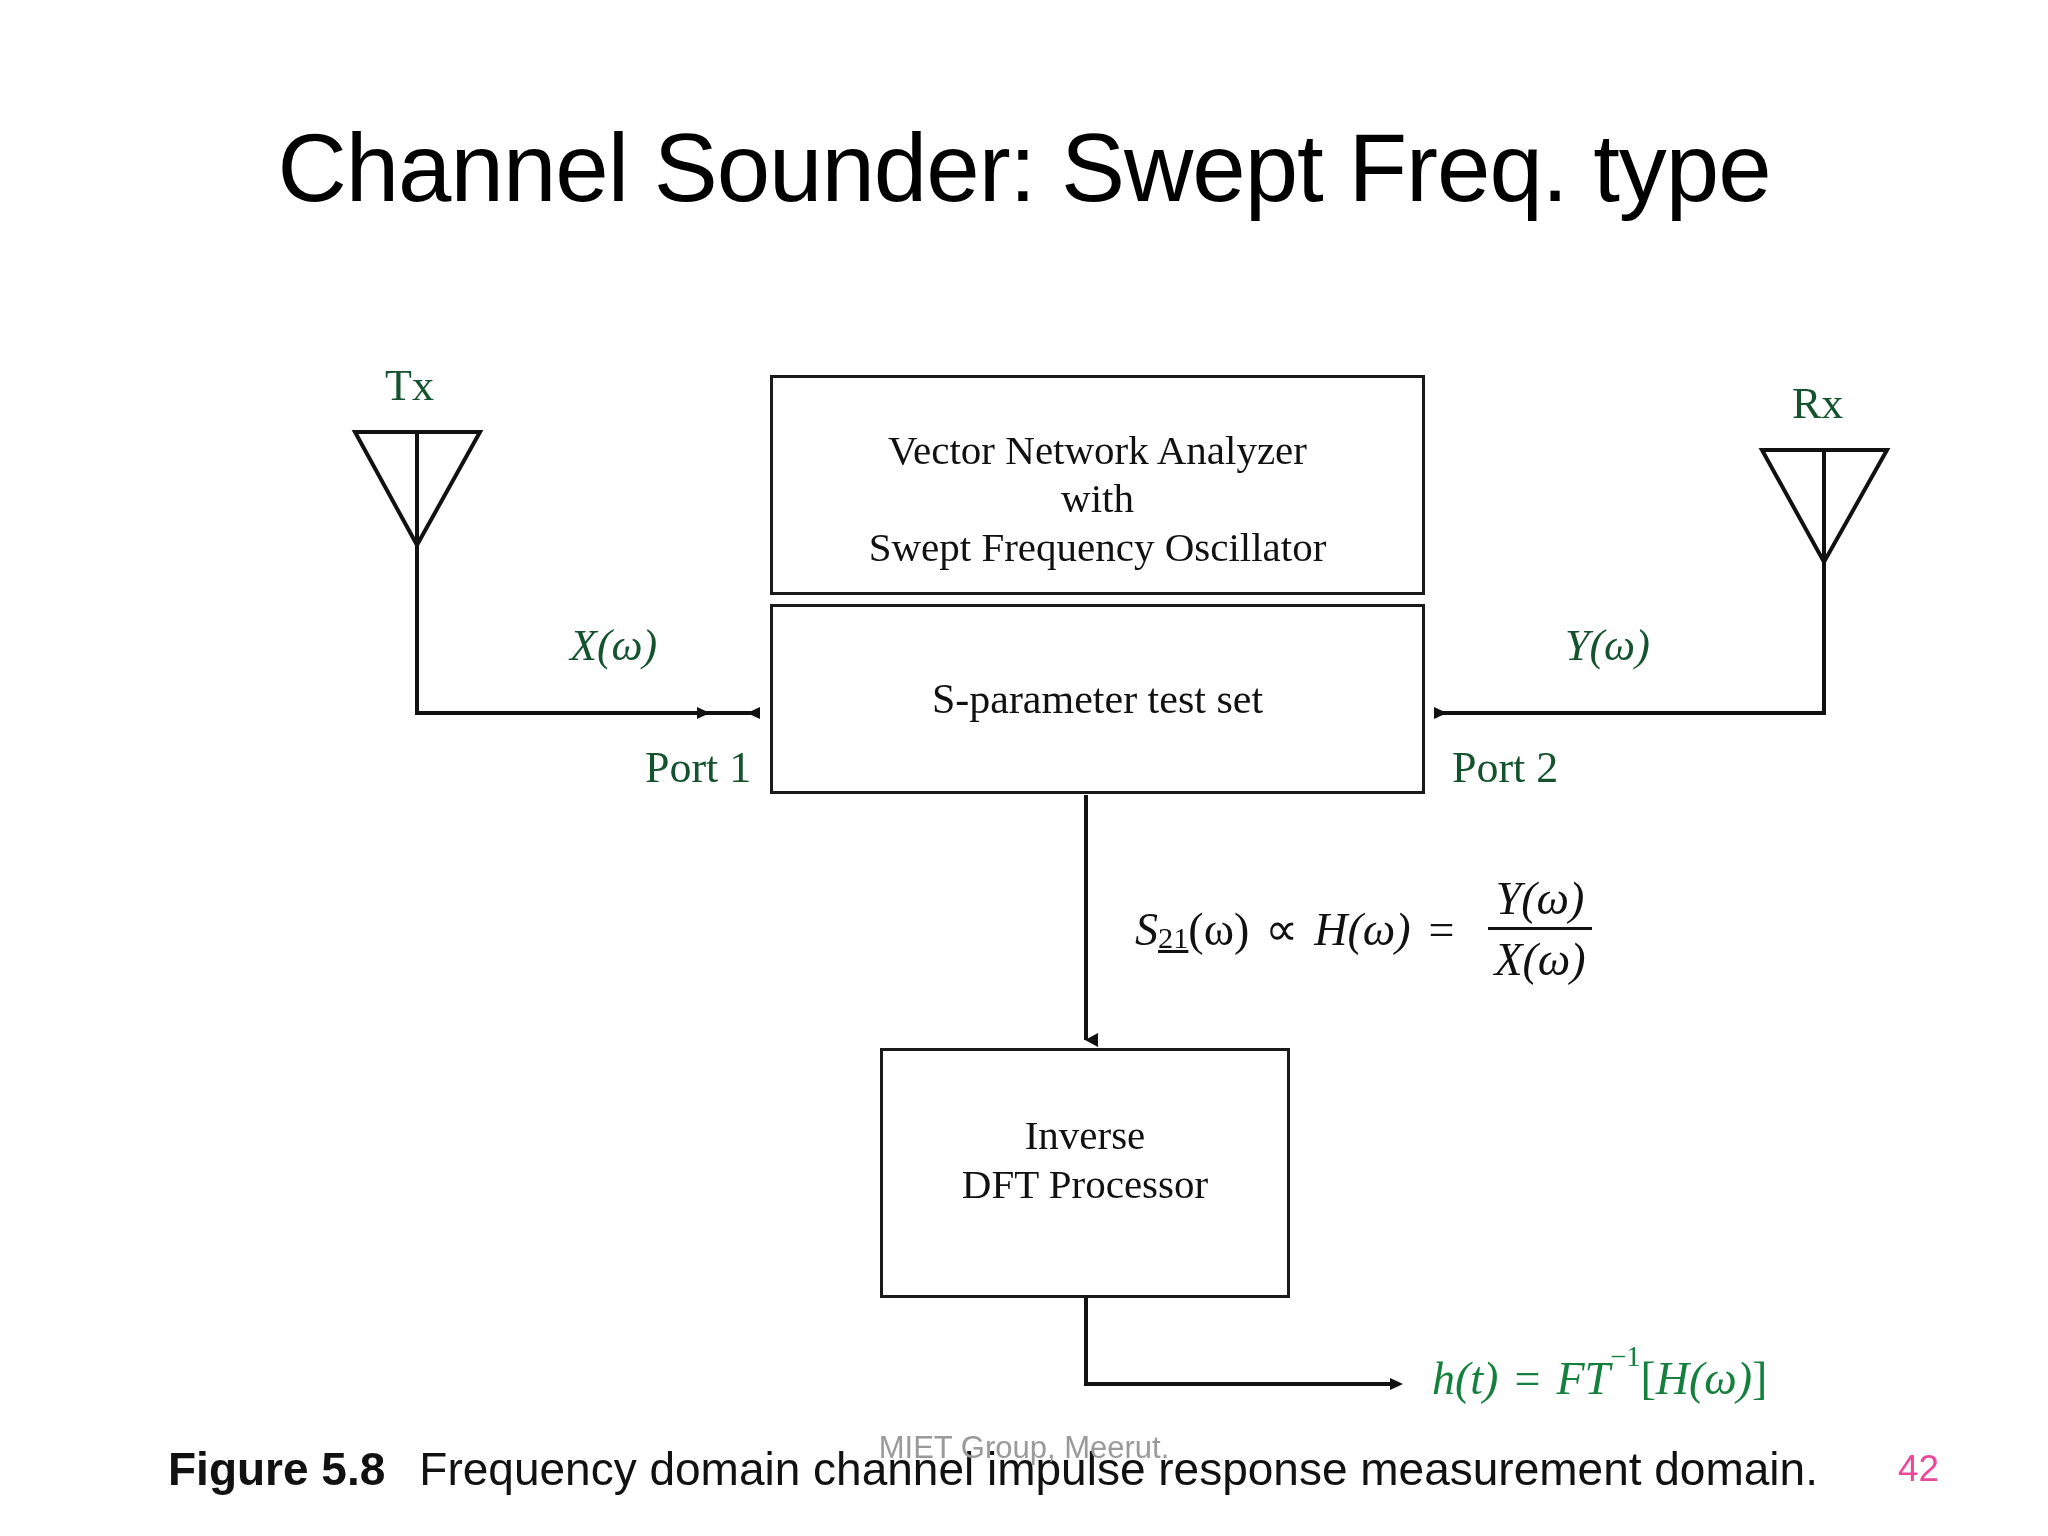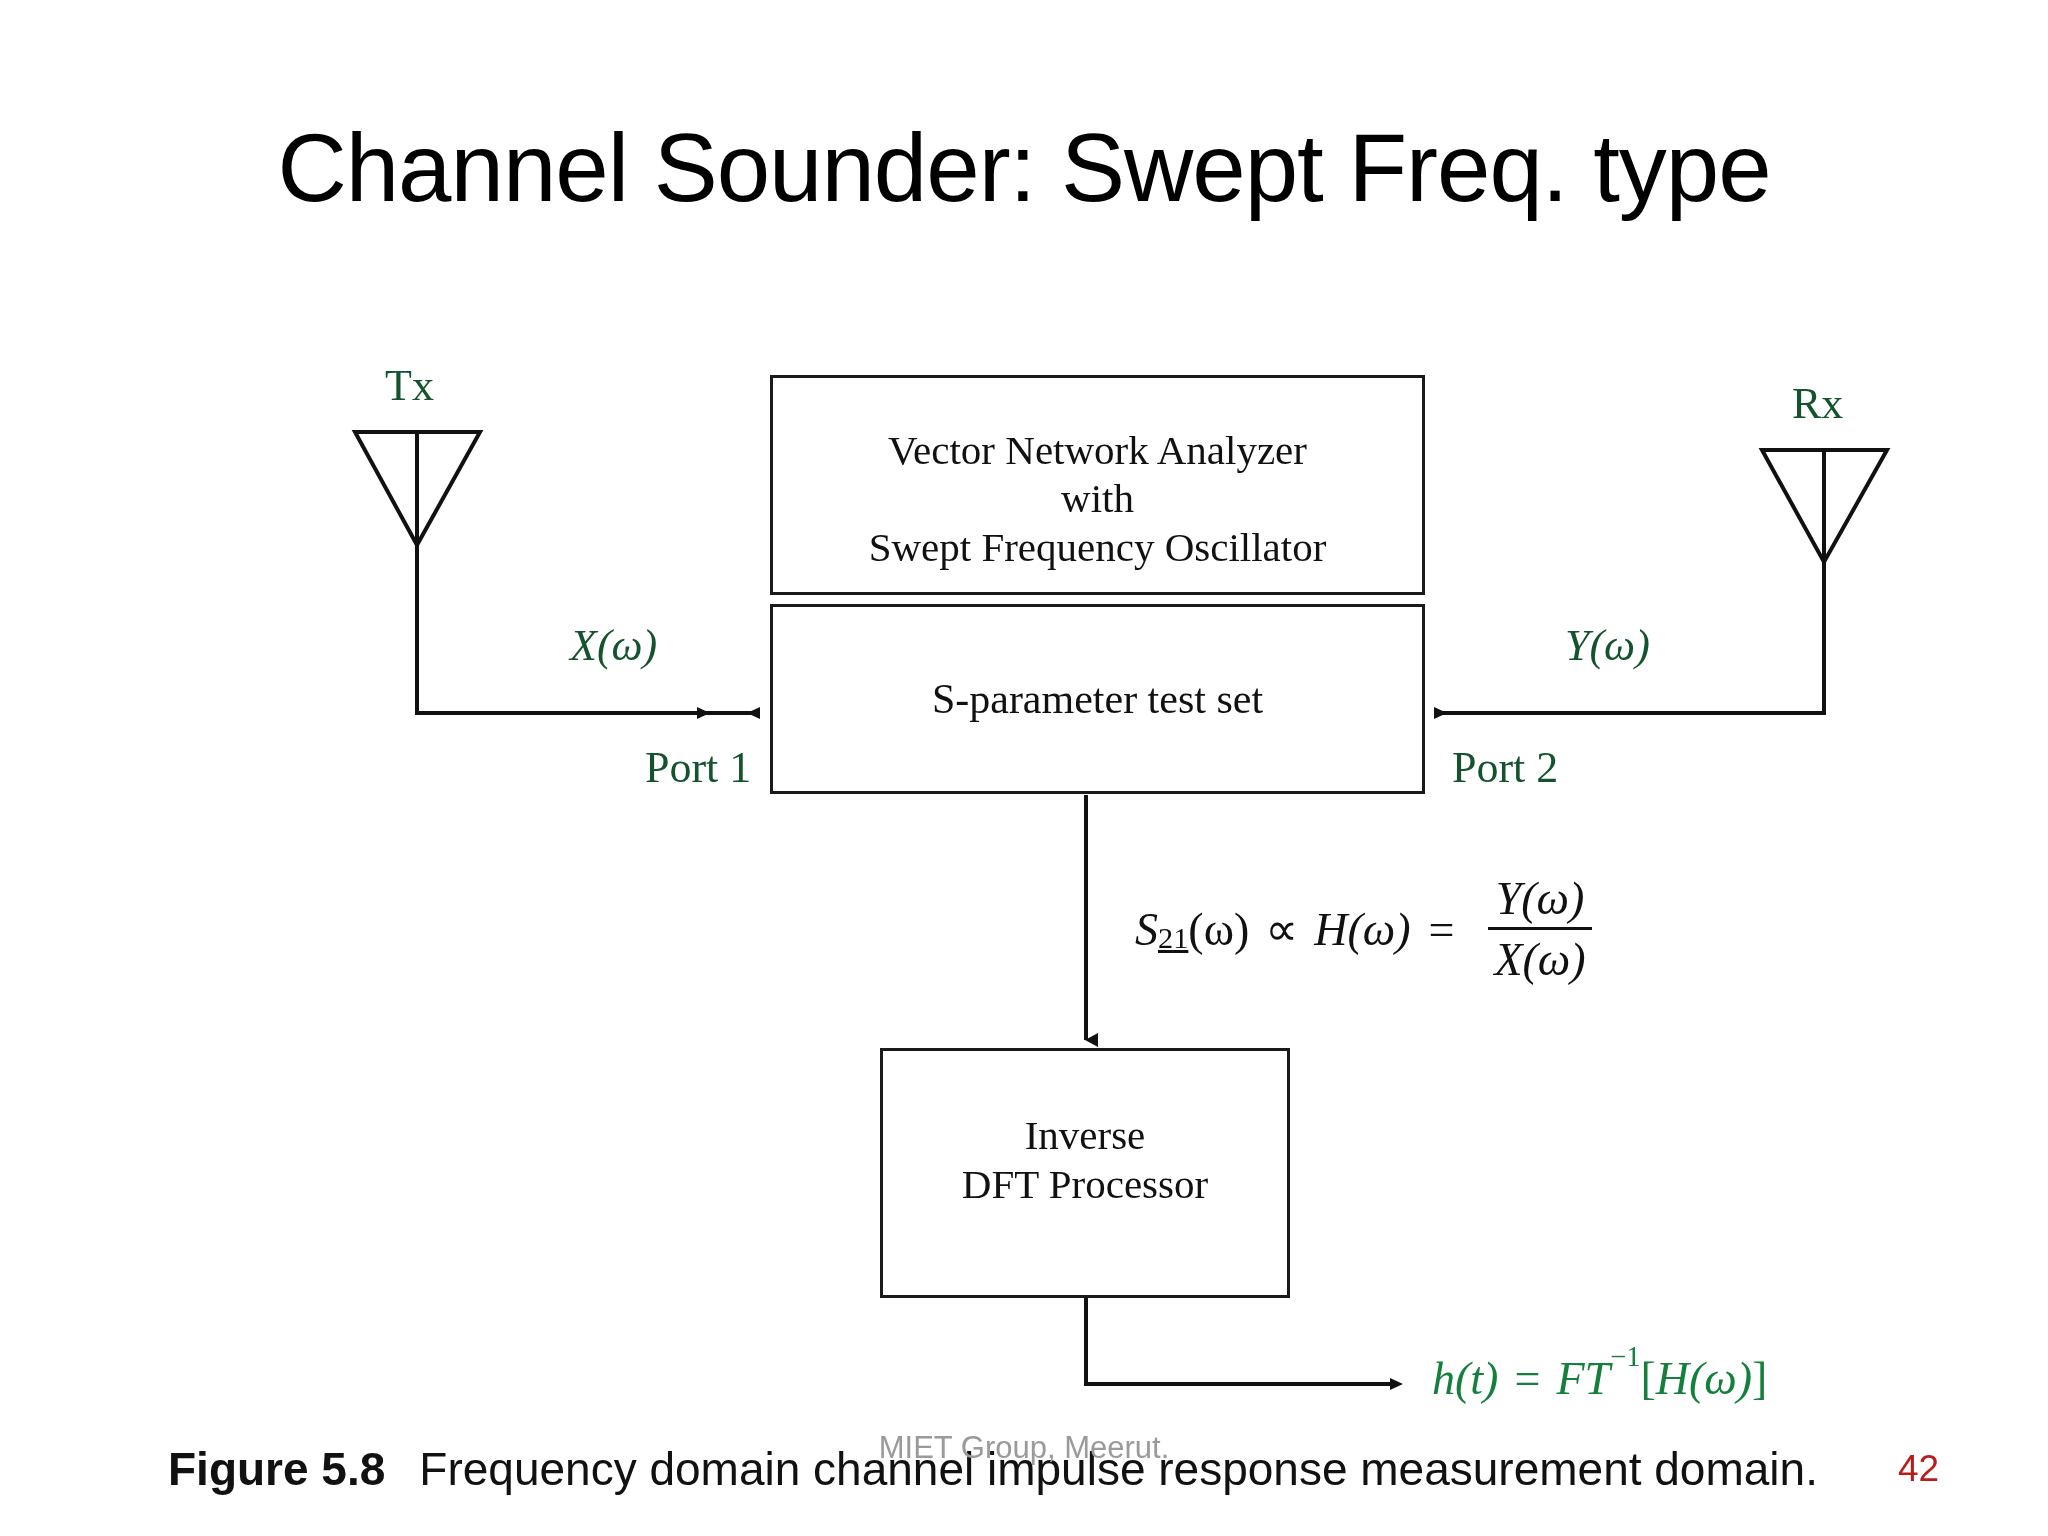--- a/index.html
+++ b/index.html
@@ -166,21 +166,21 @@
   #caption-figno {
     font-weight: bold;
     margin-right: 34px;
   }
   #page-number {
     position: absolute;
     left: 1898px;
     top: 1448px;
     font-family: "Liberation Sans", sans-serif;
     font-size: 37px;
-    color: #b91c1c;
+    color: #ec4899;
   }
 
   
   #watermark {
     position: absolute;
     left: 0;
     top: 1428px;
     width: 2048px;
     text-align: center;
     font-family: "Liberation Sans", sans-serif;

